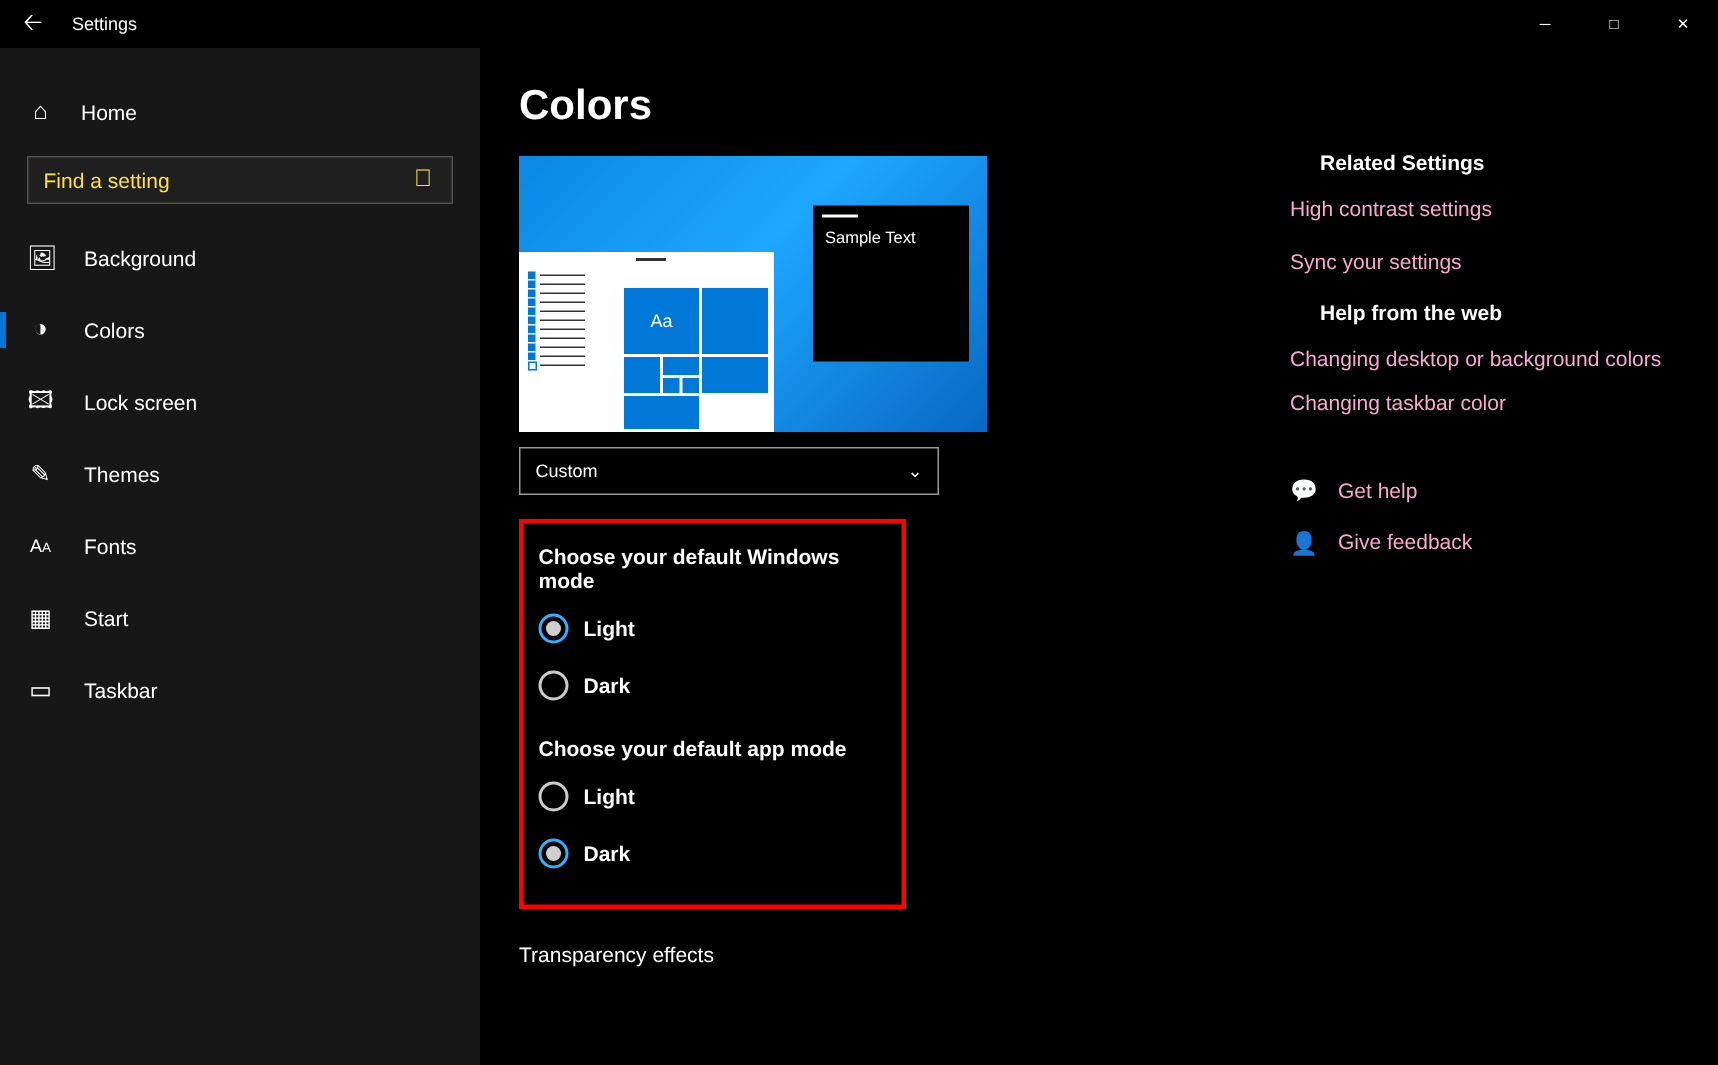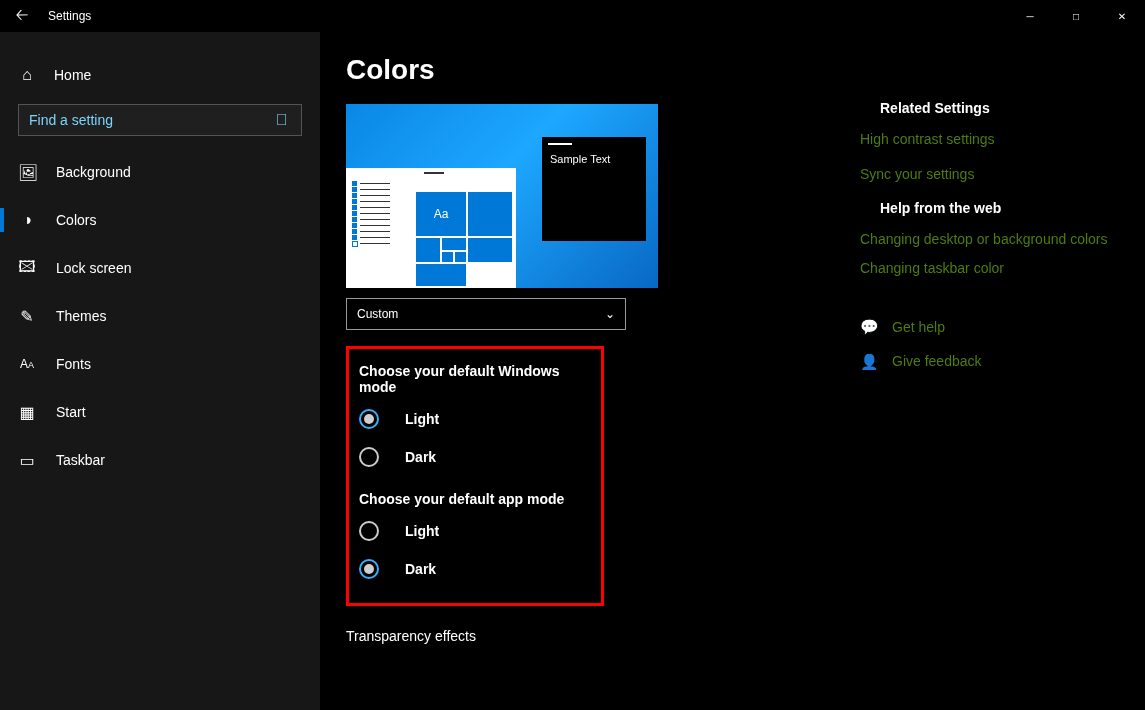--- a/index.html
+++ b/index.html
@@ -29,21 +29,21 @@
       position:absolute; top:32px; left:0; bottom:0;
       width: 320px;
       background: #171717;
       padding-top: 26px;
     }
     .home { display:flex; align-items:center; gap:18px; padding: 8px 18px; font-size:14px; }
     .search-wrap { padding: 12px 18px; }
     .search {
       width:100%; height:32px; background:#1f1f1f; border:1px solid #535353;
       display:flex; align-items:center; justify-content:space-between;
-      padding:0 10px; font-size:14px; color:#7dd3fc;
+      padding:0 10px; font-size:14px; color:#fde047;
     }
     .cat-head { font-size:14px; font-weight:600; padding: 18px 18px 18px; }
     .nav-list { list-style:none; }
     .nav-item { display:flex; align-items:center; gap:20px; height:48px; padding:0 18px; font-size:14px; position:relative; }
     .nav-item.active::before {
       content:""; position:absolute; left:0; top:12px; bottom:12px; width:4px; background:#0078d7;
     }
     .ico { font-family: "Segoe MDL2 Assets","Segoe UI Symbol", sans-serif; font-size:16px; width:18px; text-align:center; }
     
     .content {
@@ -83,35 +83,35 @@
       padding:0 10px; font-size:12px;
     }
     
     .highlight-box {
       margin-top:16px; border:3px solid #ff0000;
       width:258px;
       padding:14px 10px 24px 10px;
       font-weight:bold;
     }
     .group-label { font-size:14px; margin-bottom:14px;}
-    .radio { display:flex; align-items:center; gap:26px; font-size:14px; margin-bottom:18px;}
+    .radio { display:flex; align-items:center; gap:10px; font-size:14px; margin-bottom:18px;}
     .radio:last-child{margin-bottom:0;}
     .rcircle {
       width:20px; height:20px; border:2px solid #cccccc; border-radius:50%;
       display:flex; align-items:center; justify-content:center;
     }
     .rcircle.checked { border-color:#37aefc; }
     .rcircle.checked::after { content:""; width:10px; height:10px; border-radius:50%; background:#cfcfcf; }
     .group2{margin-top:24px;}
     
     .transparency{font-size:14px; margin-top:22px;}
     
     .rightcol { width:280px; padding: 68px 24px 0 0; font-size:14px; }
     .rc-head { font-size:14px; font-weight:600; margin-bottom:14px;padding-left:20px;}
-    .link { color:#4d7c0f; margin-bottom:16px; display:block; line-height:1.35; cursor:default;}
+    .link { color:#f9a8d4; margin-bottom:16px; display:block; line-height:1.35; cursor:default;}
     .link.tight{margin-bottom:10px;}
     .rc-sec2 { }
     .help-row{display:flex; align-items:center; gap:14px; margin-bottom:16px;}
     .help-ico{width:18px; text-align:center; font-size:15px;}
   </style>
 </head>
 <body>
 
 <div class="titlebar">
   <div class="titlebar-left">

